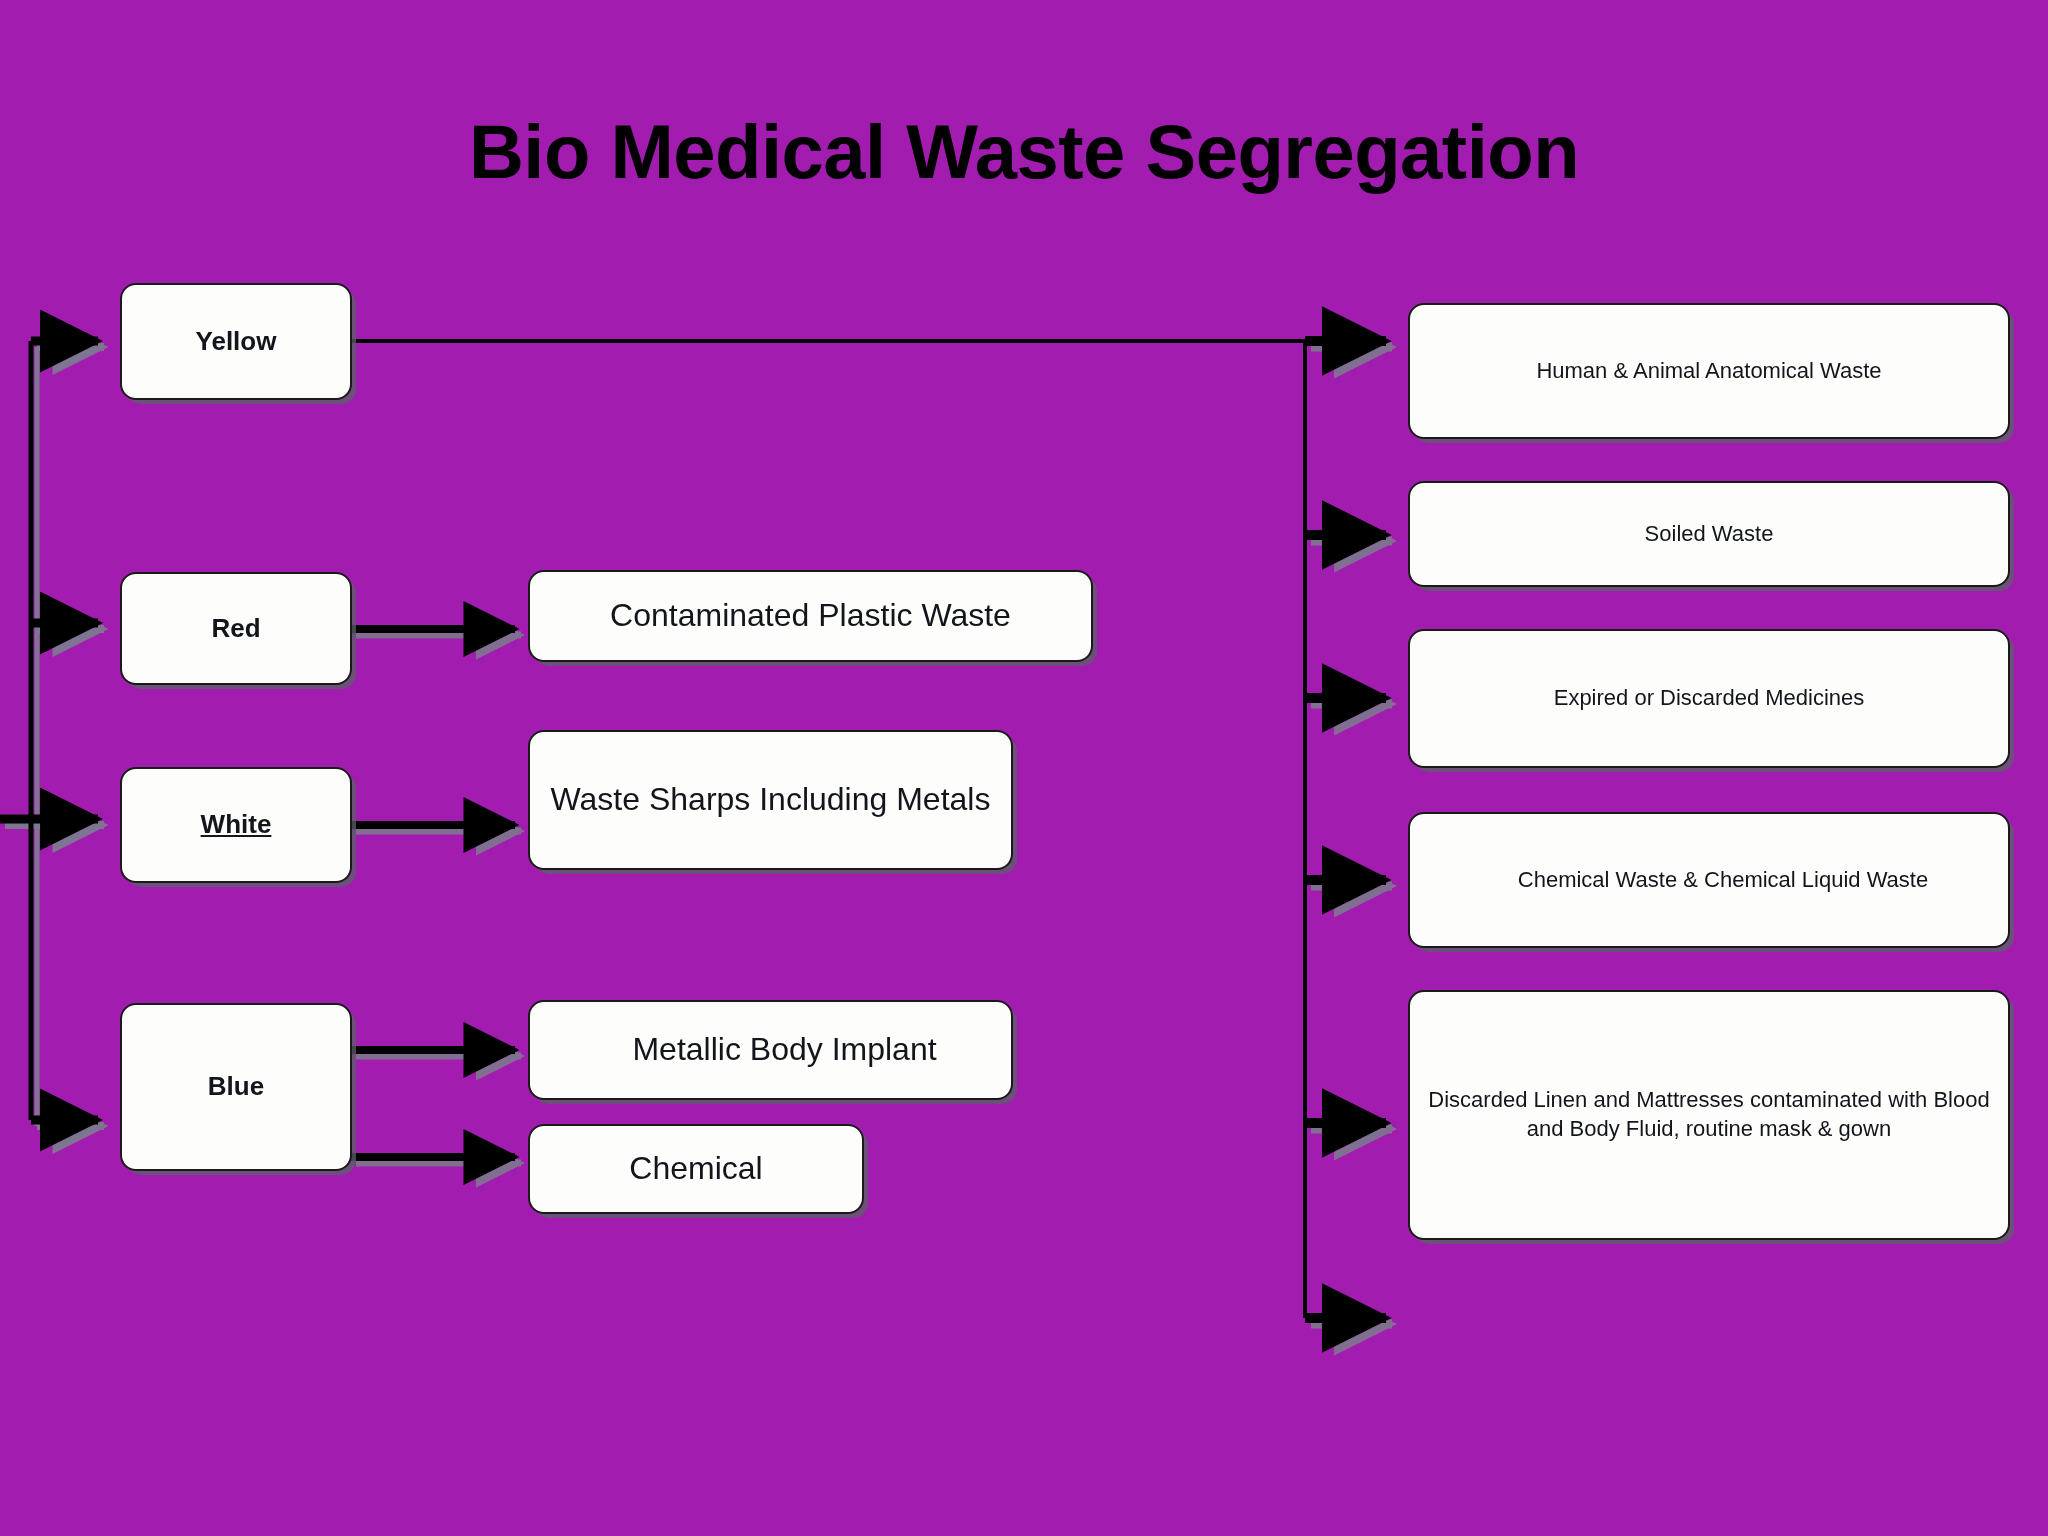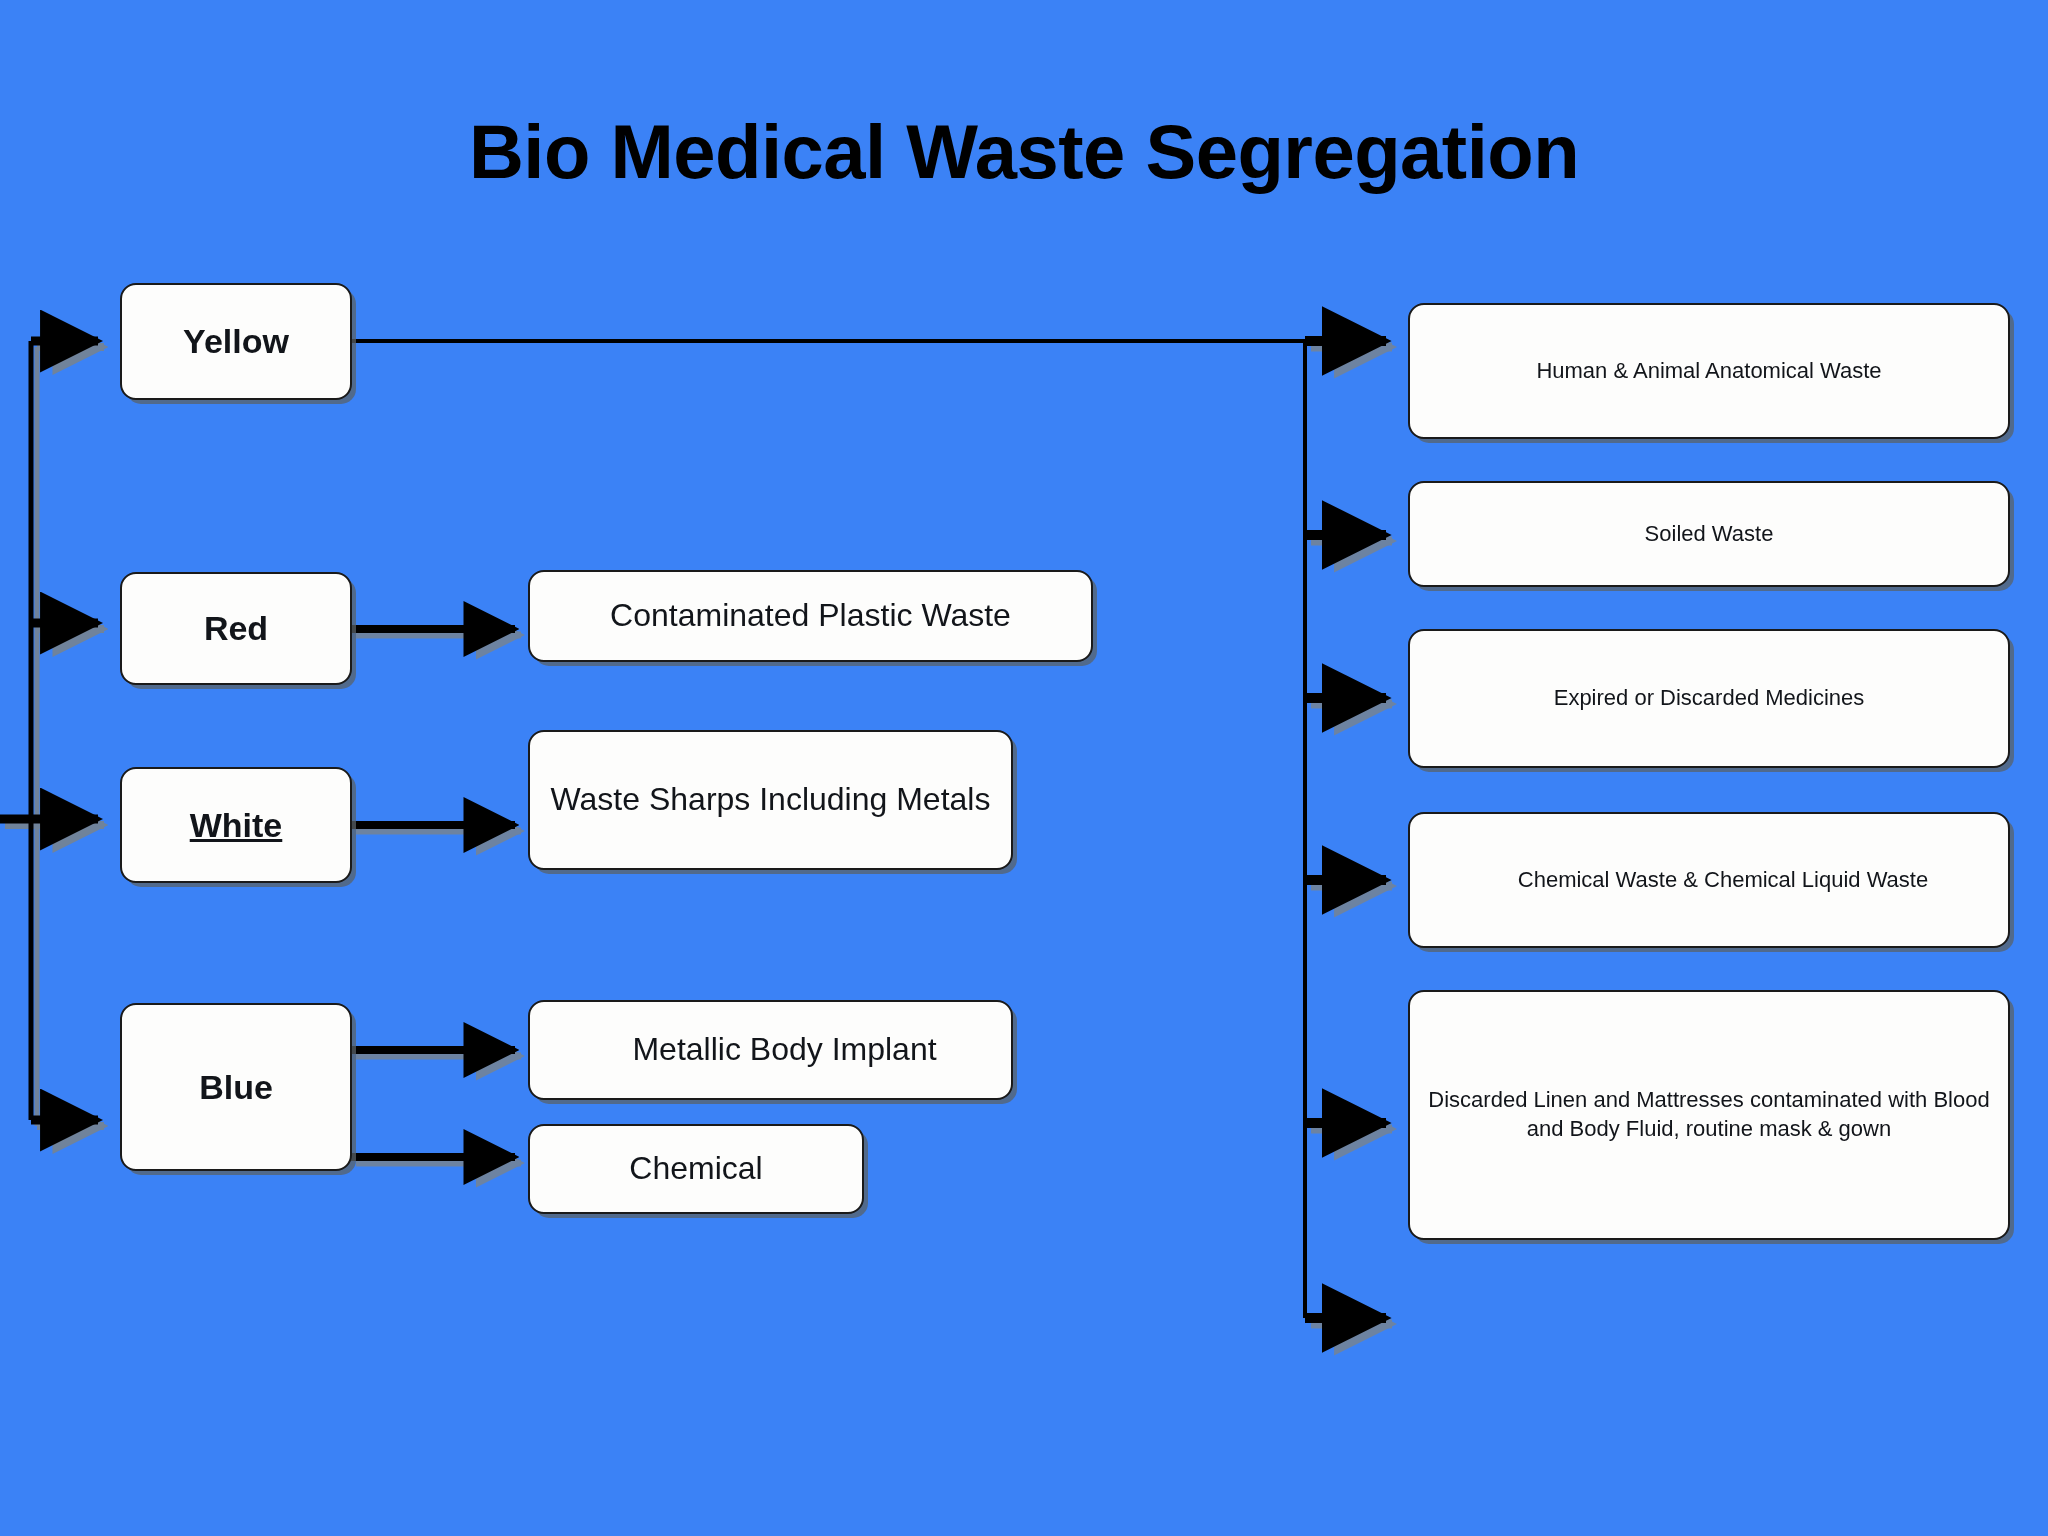--- a/index.html
+++ b/index.html
@@ -11,21 +11,21 @@
     width: 2048px;
     height: 1536px;
     background: #dcebf1;
     font-family: "Liberation Sans", sans-serif;
     overflow: hidden;
   }
   #stage {
     position: relative;
     width: 2048px;
     height: 1536px;
-    background: #3b82f6;
+    background: #a21caf;
   }
   #title {
     position: absolute;
     left: 0;
     top: 108px;
     width: 2048px;
     text-align: center;
     font-size: 76px;
     font-weight: 700;
     letter-spacing: -0.5px;
@@ -59,21 +59,21 @@
   .node .label {
     display: block;
     width: 100%;
     padding: 0 14px;
     box-sizing: border-box;
     line-height: 1.30;
   }
   
   .cat {
     font-weight: 700;
-    font-size: 34px;
+    font-size: 26px;
   }
   .leaf {
     font-weight: 400;
     font-size: 32px;
   }
   .leaf-sm {
     font-weight: 400;
     font-size: 22px;
   }
 </style>

